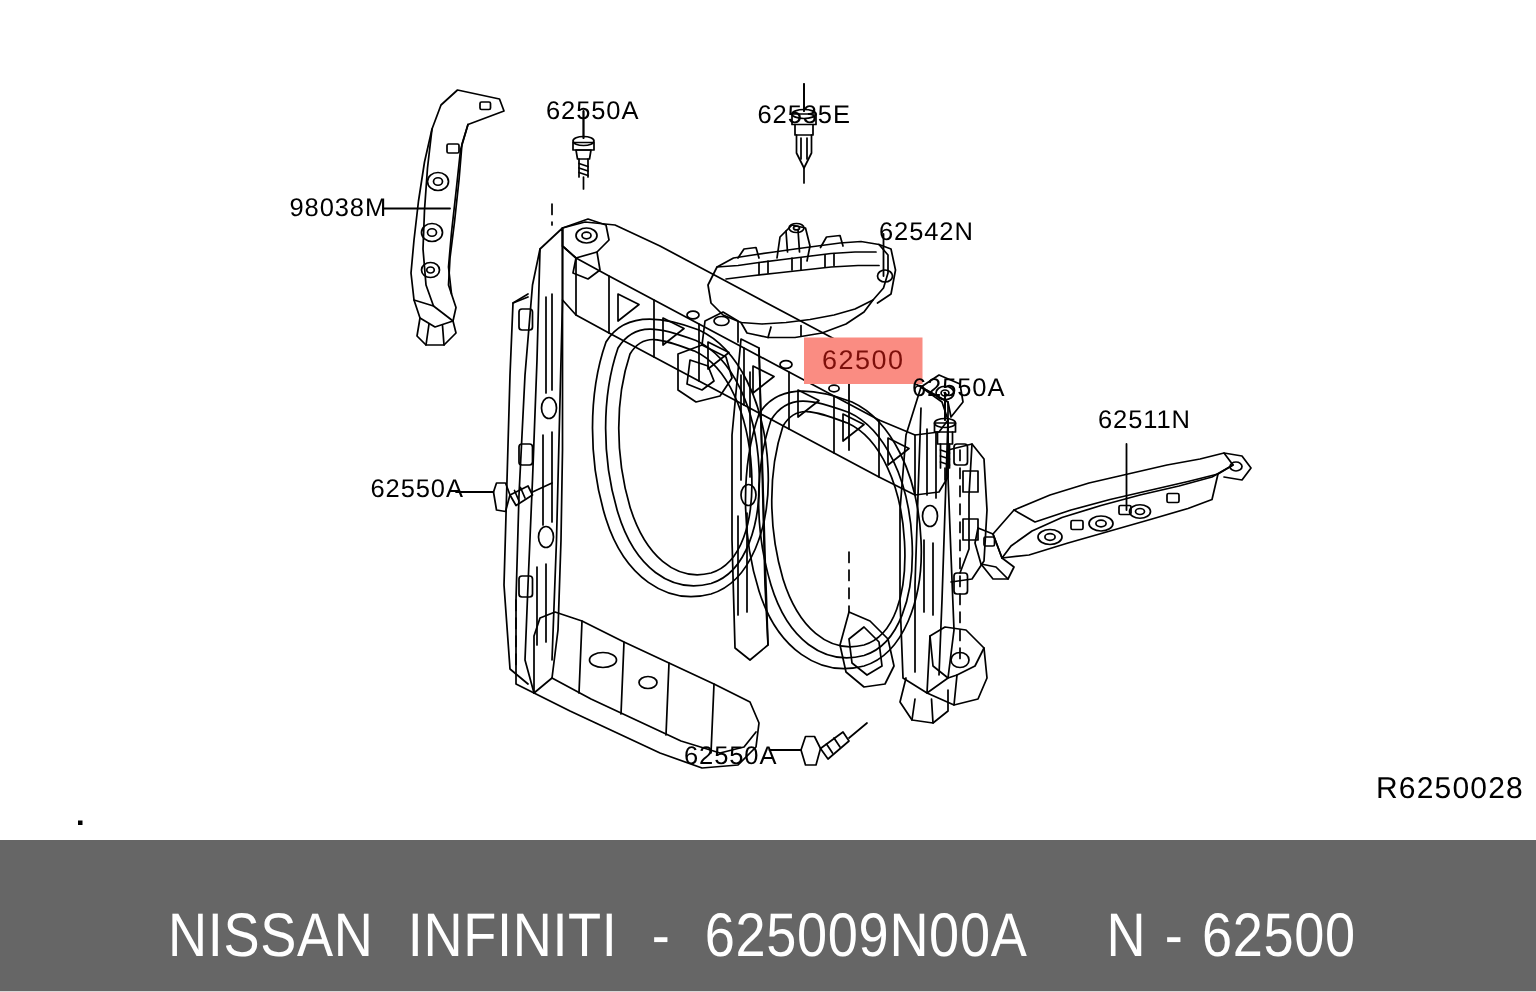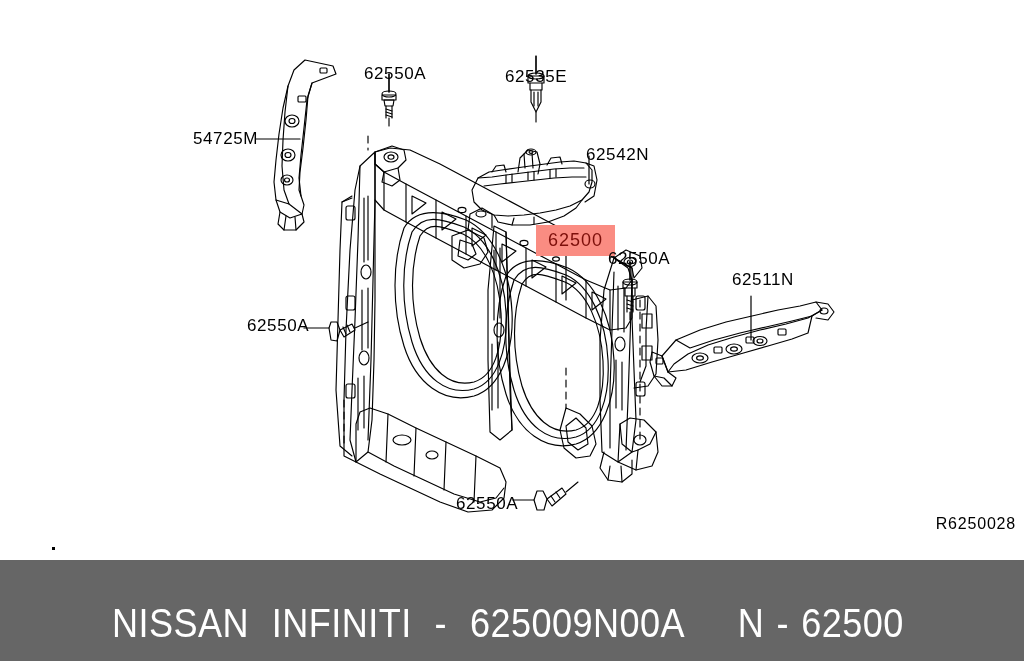--- a/index.html
+++ b/index.html
@@ -50,21 +50,21 @@
     font-size: 18px;
     letter-spacing: 1px;
   }
 
   
   #drawing-ref {
     position: absolute;
     right: 8px;
     top: 515px;
     font-family: "Liberation Sans", sans-serif;
-    font-size: 16px;
+    font-size: 20px;
     letter-spacing: 0.8px;
     color: #000000;
   }
 
   
   #registration-dot {
     position: absolute;
     left: 52px;
     top: 547px;
     width: 3px;
@@ -339,21 +339,21 @@
           <line x1="751" y1="296" x2="751" y2="340"></line>
           <line x1="304" y1="328" x2="329" y2="328"></line>
           <line x1="513" y1="500" x2="534" y2="500"></line>
         </g>
 
       </g>
     </svg>
   </div>
 
   <div class="callout" style="left:193px; top:130px;">
-    <span>54725M</span>
+    <span>98038M</span>
   </div>
 
   <div class="callout" style="left:364px; top:65px;">
     <span>62550A</span>
   </div>
 
   <div class="callout" style="left:505px; top:41px;margin-top:27px;">
     <span>62535E</span>
   </div>
 

